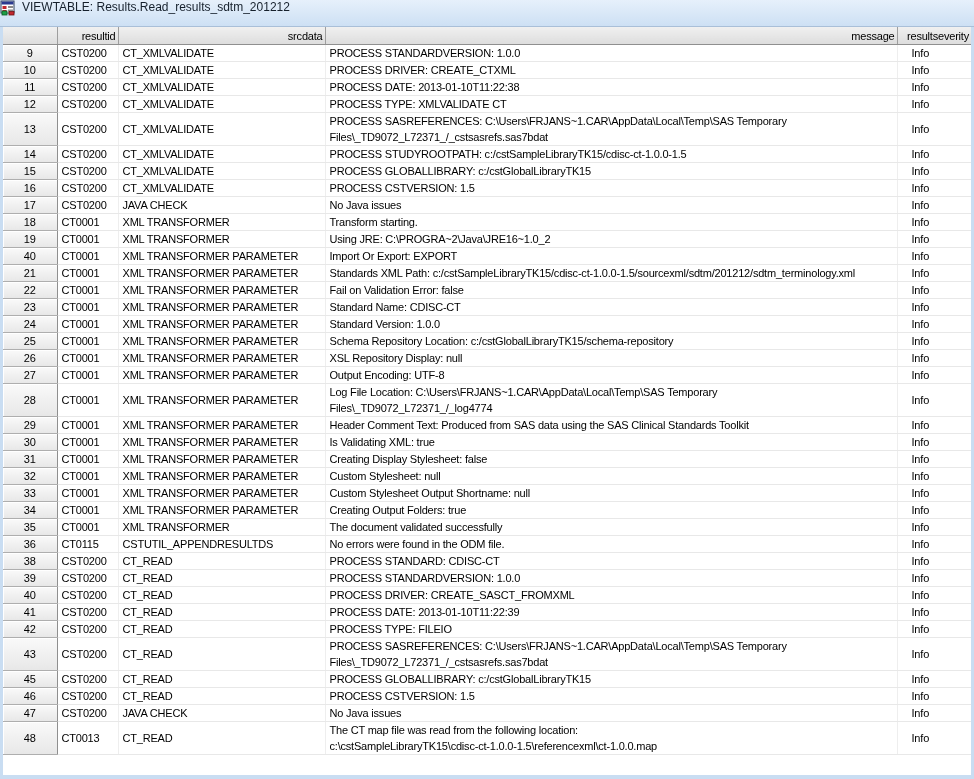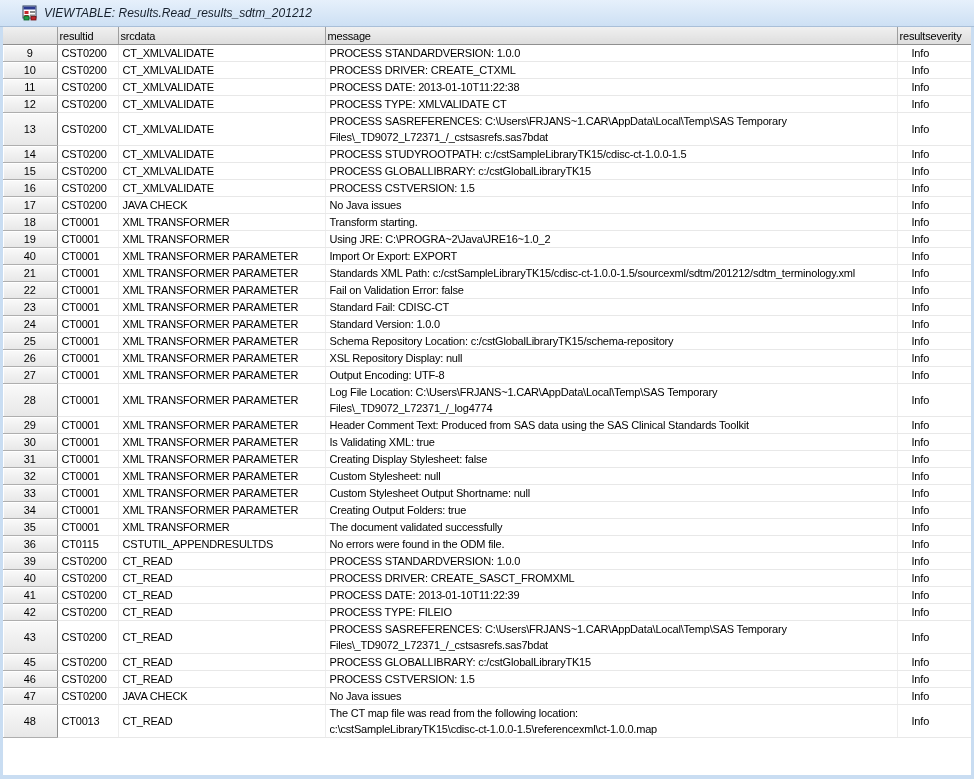--- a/index.html
+++ b/index.html
@@ -7,22 +7,22 @@
     width: 974px; height: 779px; box-sizing: border-box;
     display: flex; flex-direction: column;
     background: #c9ddf2;
     font-family: "Liberation Sans", sans-serif;
     overflow: hidden;
   }
   .titlebar {
     flex: 0 0 26px; height: 26px;
     background: linear-gradient(#e6f0fb, #cde0f4);
     border-bottom: 1px solid #a9bfd8;
-    display: flex; align-items: center;
-    padding: 0 22px; gap: 6px; font-style: italic;
+    display: flex; align-items: flex-start;
+    padding: 0 0; gap: 6px;
   }
   .titlebar .title {
     font-size: 12px; color: #16202c; white-space: nowrap;
   }
   .app-icon { width: 16px; height: 16px; flex: 0 0 16px; }
   .content {
     flex: 1 1 auto; margin: 0 3px 4px 3px; background: #fff; overflow: hidden;
   }
   table {
     border-collapse: collapse; table-layout: fixed; width: 100%;
@@ -32,21 +32,21 @@
   col.c-rownum   { width: 54px; }
   col.c-resultid { width: 61px; }
   col.c-srcdata  { width: 207px; }
   col.c-message  { width: 572px; }
   col.c-severity { width: auto; }
   thead th {
     background: linear-gradient(#f0f0f0, #dddddd);
     border-right: 1px solid #9e9e9e;
     border-bottom: 1px solid #8f8f8f;
     font-weight: normal; height: 17px; padding: 0 2px;
-    text-align: left; overflow: hidden; white-space: nowrap;
+    text-align: right; overflow: hidden; white-space: nowrap;
   }
   thead th:last-child { border-right: none; margin-top: 8px; }
   tbody td {
     border-bottom: 1px solid #e8e8e8;
     border-right: 1px solid #eeeeee;
     padding: 0 4px; line-height: 16px; vertical-align: middle;
     overflow: hidden; white-space: nowrap;
   }
   tbody td:last-child { border-right: none; padding-left: 14px; }
   td.rownum {
@@ -190,21 +190,21 @@
             <td class="rownum">22</td>
             <td>CT0001</td>
             <td>XML TRANSFORMER PARAMETER</td>
             <td class="message-cell">Fail on Validation Error: false</td>
             <td>Info</td>
           </tr>
           <tr>
             <td class="rownum">23</td>
             <td>CT0001</td>
             <td>XML TRANSFORMER PARAMETER</td>
-            <td class="message-cell">Standard Fail: CDISC-CT</td>
+            <td class="message-cell">Standard Name: CDISC-CT</td>
             <td>Info</td>
           </tr>
           <tr>
             <td class="rownum">24</td>
             <td>CT0001</td>
             <td>XML TRANSFORMER PARAMETER</td>
             <td class="message-cell">Standard Version: 1.0.0</td>
             <td>Info</td>
           </tr>
           <tr>
@@ -283,20 +283,27 @@
             <td>CT0001</td>
             <td>XML TRANSFORMER</td>
             <td class="message-cell">The document validated successfully</td>
             <td>Info</td>
           </tr>
           <tr>
             <td class="rownum">36</td>
             <td>CT0115</td>
             <td>CSTUTIL_APPENDRESULTDS</td>
             <td class="message-cell">No errors were found in the ODM file.</td>
+            <td>Info</td>
+          </tr>
+          <tr>
+            <td class="rownum">38</td>
+            <td>CST0200</td>
+            <td>CT_READ</td>
+            <td class="message-cell">PROCESS STANDARD: CDISC-CT</td>
             <td>Info</td>
           </tr>
           <tr>
             <td class="rownum">39</td>
             <td>CST0200</td>
             <td>CT_READ</td>
             <td class="message-cell">PROCESS STANDARDVERSION: 1.0.0</td>
             <td>Info</td>
           </tr>
           <tr>

